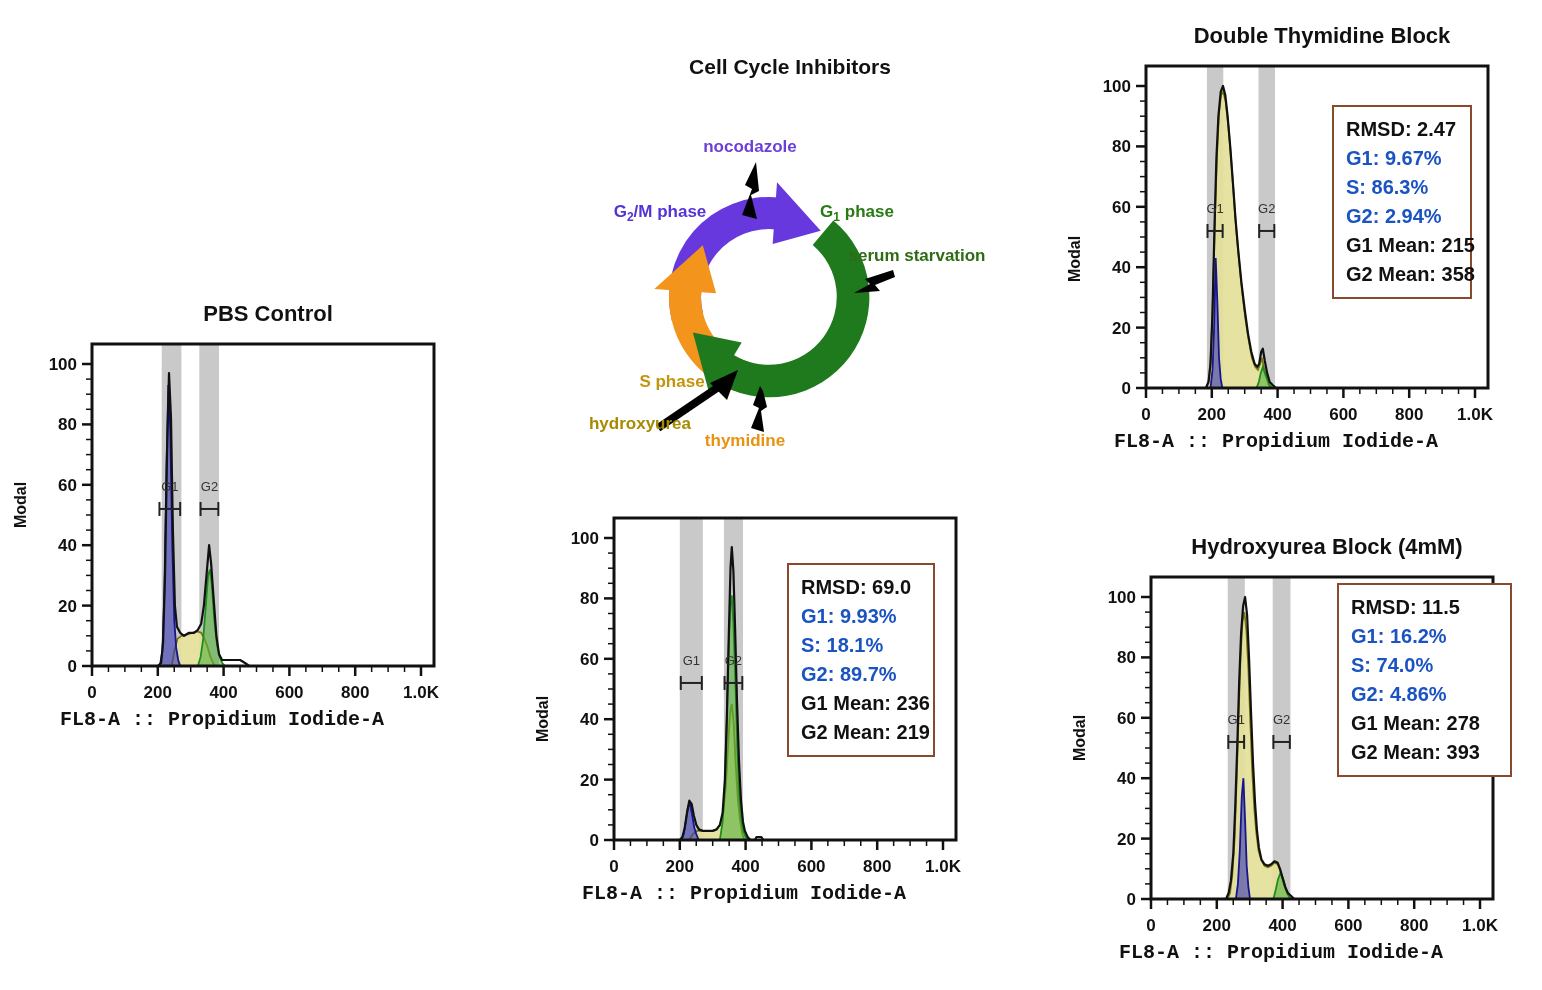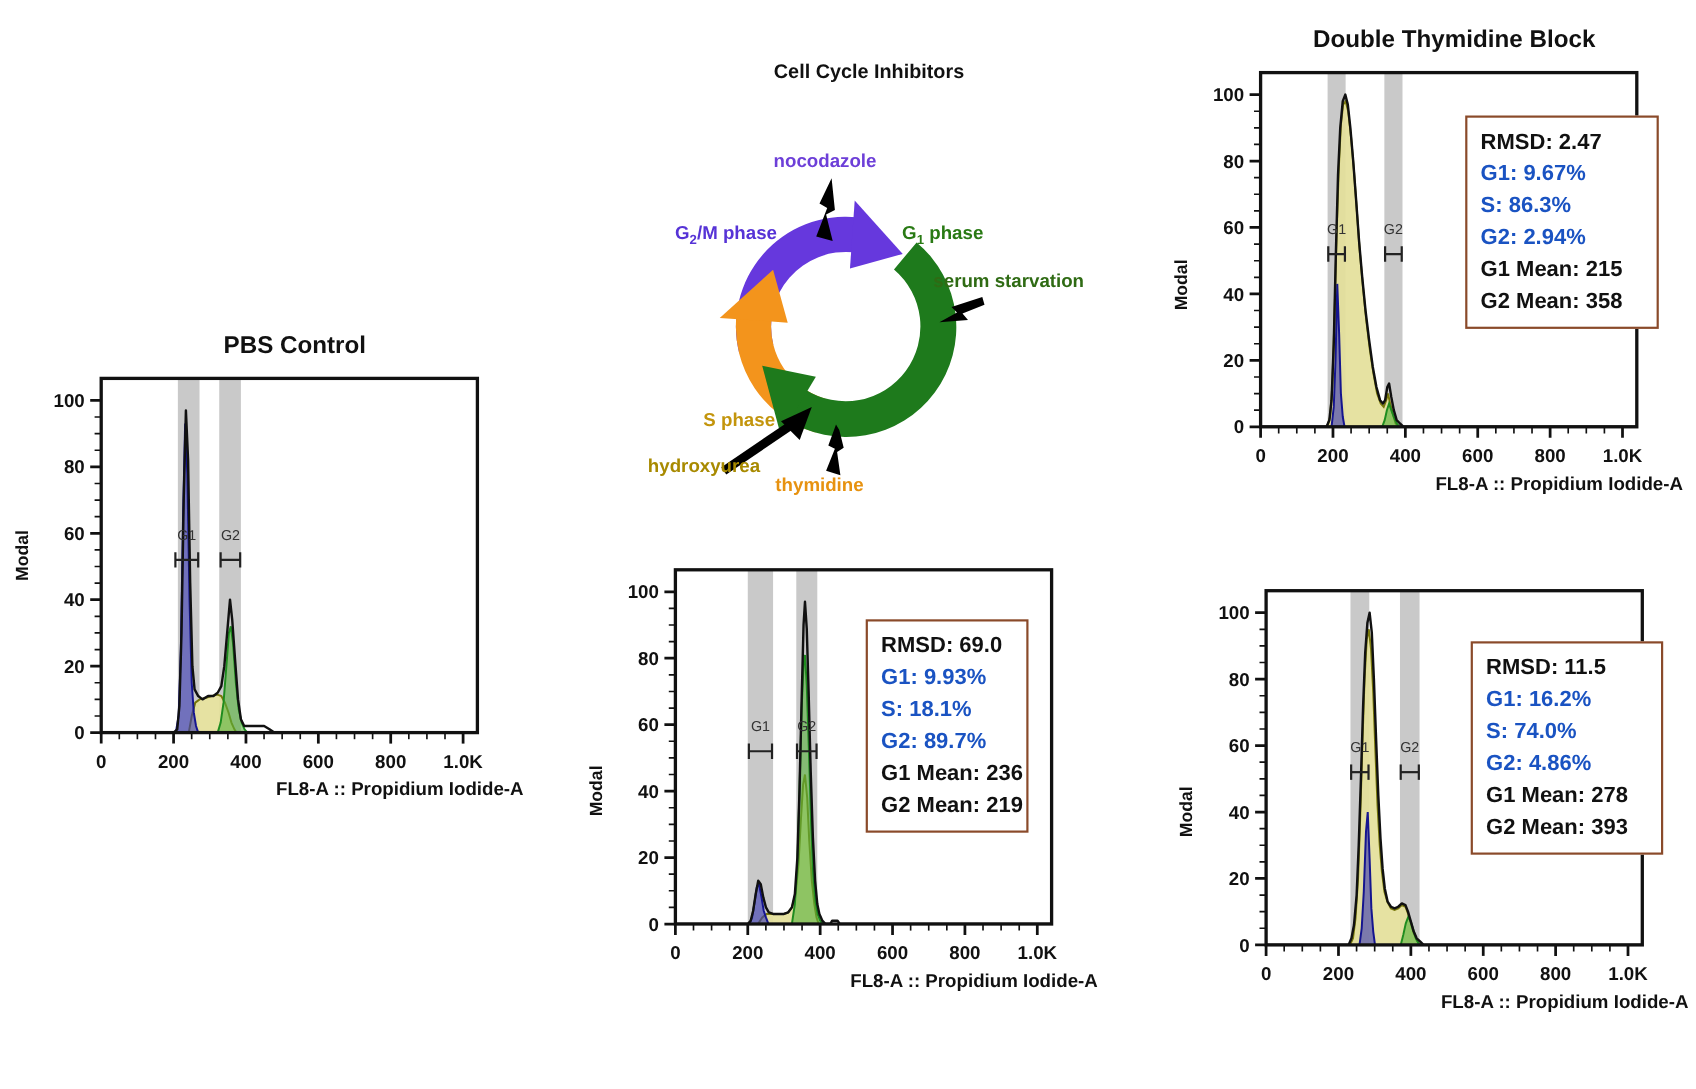--- a/index.html
+++ b/index.html
@@ -11,31 +11,31 @@
   #plot-noc{left:528px;top:508px;}
   #plot-hu{left:1065px;top:527px;}
   .plot-title{height:40px;line-height:40px;font-size:22px;font-weight:bold;text-align:center;padding-left:54px;}
   .plot-title.t2{height:32px;line-height:22px;}
   .plot-title:empty{display:none;}
   .ylabel{position:absolute;width:56px;height:20px;left:-12px;text-align:center;font-weight:bold;font-size:16px;
           transform:rotate(-90deg);}
   .one-line .ylabel{top:201px;}
   .two-line .ylabel{top:233px;}
   .svg-mount{display:block;width:460px;height:372px;}
-  .xlabel{text-align:right;padding-left:54px;font-weight:bold;font-size:17px;margin-top:2px;white-space:nowrap;}
+  .xlabel{text-align:left;padding-left:54px;font-weight:bold;font-size:20px;margin-top:2px;white-space:nowrap;font-family:Liberation Mono, monospace;}
   .stats-box{position:absolute;background:#ffffff;border:2px solid #8a4a2a;padding:8px 12px;box-sizing:border-box;}
   #plot-pbs .stats-box{left:269px;top:54px;width:177px;}
-  #plot-dtb .stats-box{left:272px;top:89px;width:176px;}
+  #plot-dtb .stats-box{left:272px;top:89px;width:140px;}
   #plot-noc .stats-box{left:259px;top:55px;width:148px;}
   #plot-hu .stats-box{left:272px;top:56px;width:175px;}
   .stat-row{font-size:20px;font-weight:bold;line-height:29px;white-space:nowrap;}
   .stat-row.dark{color:#111111;}
   .stat-row.blue{color:#1a53c2;}
   #diagram{position:absolute;left:555px;top:55px;width:470px;height:435px;}
-  #diagram-title{position:absolute;left:0;top:0;width:470px;text-align:center;font-size:18px;font-weight:bold;color:#111;}
+  #diagram-title{position:absolute;left:0;top:0;width:470px;text-align:center;font-size:21px;font-weight:bold;color:#111;}
   #diagram-svg-mount{position:absolute;left:0;top:0;width:470px;height:435px;}
   .dlabel{position:absolute;font-weight:bold;font-size:17px;text-align:center;width:160px;white-space:nowrap;z-index:3;}
   .dlabel sub{font-size:12px;}
   #dl-nocodazole{left:115px;top:82px;}
   #dl-g2m{left:25px;top:147px;}
   #dl-g1{left:222px;top:147px;}
   #dl-serum{left:262px;top:191px;width:200px;}
   #dl-sphase{left:37px;top:317px;}
   #dl-hydroxyurea{left:5px;top:359px;}
   #dl-thymidine{left:110px;top:376px;}
@@ -320,20 +320,21 @@
         <div class="stat-row dark">RMSD: 69.0</div>
         <div class="stat-row blue">G1: 9.93%</div>
         <div class="stat-row blue">S: 18.1%</div>
         <div class="stat-row blue">G2: 89.7%</div>
         <div class="stat-row dark">G1 Mean: 236</div>
         <div class="stat-row dark">G2 Mean: 219</div>
       </div>
   </section>
 
   <section class="plot one-line" id="plot-hu">
+    <div class="plot-title">Hydroxyurea Block (4mM)</div>
 
     <div class="ylabel">Modal</div>
     <div class="svg-mount"><svg width="460" height="372" viewBox="0 0 460 372">
           <defs>
             <clipPath id="clip3">
               <rect x="86" y="10" width="342" height="322"></rect>
             </clipPath>
           </defs>
           <g clip-path="url(#clip3)">
             <rect x="162.7" y="11" width="17.1" height="320" fill="#c9c9c9"></rect>

